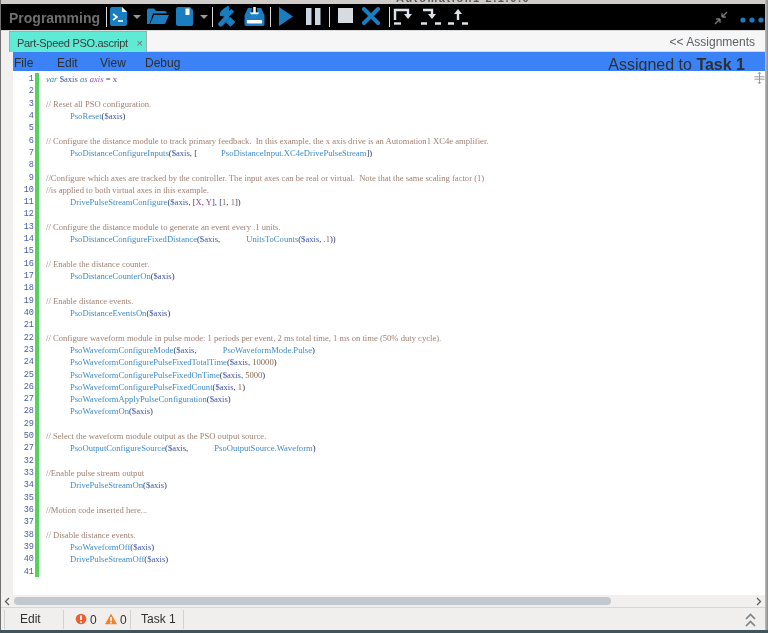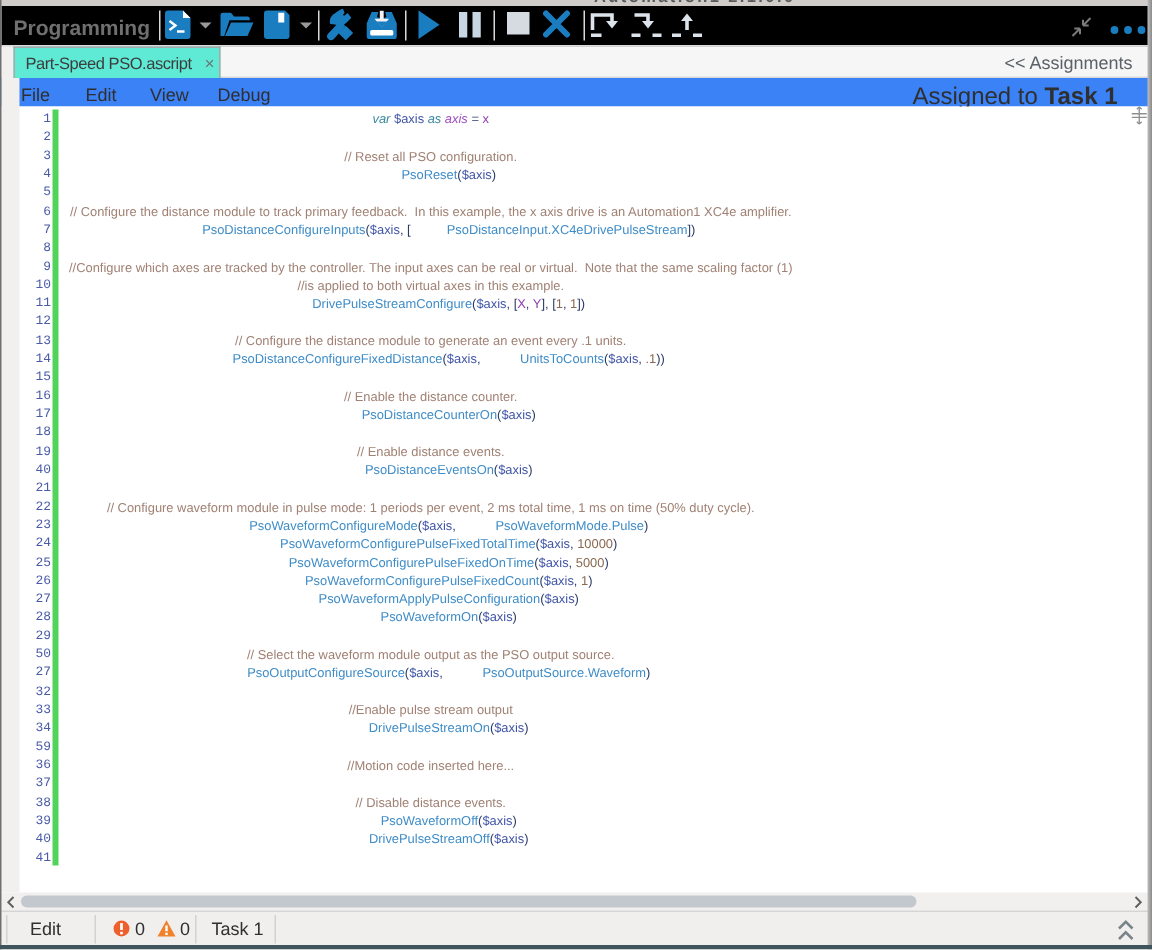--- a/index.html
+++ b/index.html
@@ -24,22 +24,22 @@
 #assign { position:absolute; right:11px; top:4px; font-size:12px; color:#5b6167; }
 
 #menurow { left:1px; top:52px; width:765px; height:19px; background:#3b82f6; }
 #menurow .m { position:absolute; top:4px; font-size:12px; color:#2f2f2f; }
 #menurow .r { position:absolute; right:21px; top:4px; font-size:16px; color:#2f2f2f; }
 
 #editor { left:13px; top:71px; width:752px; height:524px; background:#ffffff; overflow:hidden; }
 #gutter { position:absolute; left:0px; top:2px; width:21px; text-align:right;
   font-family:"Liberation Mono", monospace; font-size:8.6px; line-height:12.32px; color:#4a5ca8; }
 #greenbar { position:absolute; left:22px; top:1.5px; width:4px; height:504px; background:#52d35b; }
-#code { position:absolute; left:33px; top:2px; font-family:Liberation Sans, sans-serif;
-  font-size:8.6px; line-height:12.32px; color:#2a3a66; white-space:pre;text-align:center; }
+#code { position:absolute; left:33px; top:2px; font-family:Liberation Serif, serif;
+  font-size:8.6px; line-height:12.32px; color:#2a3a66; white-space:pre; }
 .ln { height:12.32px; }
 .k { color:#3e8a9e; font-style:italic; }
 .t { color:#a04fc0; font-style:italic; }
 .a { color:#8f3fb0; }
 .v { color:#4156a8; }
 .f { color:#3f8cc7;padding-left:24px; }
 .p { color:#2a3a66; }
 .n { color:#8a6a52; }
 .c { color:#a08174; }
 
@@ -186,21 +186,21 @@
       <div class="ln">25</div>
       <div class="ln">26</div>
       <div class="ln">27</div>
       <div class="ln">28</div>
       <div class="ln">29</div>
       <div class="ln">50</div>
       <div class="ln">27</div>
       <div class="ln">32</div>
       <div class="ln">33</div>
       <div class="ln">34</div>
-      <div class="ln">59</div>
+      <div class="ln">35</div>
       <div class="ln">36</div>
       <div class="ln">37</div>
       <div class="ln">38</div>
       <div class="ln">39</div>
       <div class="ln">40</div>
       <div class="ln">41</div>
     </div>
   <div id="greenbar"></div>
   <div id="code"><div class="ln"><span class="k">var</span> <span class="v">$axis</span> <span class="k">as</span> <span class="t">axis</span> <span class="p">=</span> <span class="a">x</span></div><div class="ln">&nbsp;</div><div class="ln"><span class="c">// Reset all PSO configuration.</span></div><div class="ln"><span class="f">PsoReset</span><span class="p">(</span><span class="v">$axis</span><span class="p">)</span></div><div class="ln">&nbsp;</div><div class="ln"><span class="c">// Configure the distance module to track primary feedback.  In this example, the x axis drive is an Automation1 XC4e amplifier.</span></div><div class="ln"><span class="f">PsoDistanceConfigureInputs</span><span class="p">(</span><span class="v">$axis</span><span class="p">, [</span><span class="f">PsoDistanceInput.XC4eDrivePulseStream</span><span class="p">])</span></div><div class="ln">&nbsp;</div><div class="ln"><span class="c">//Configure which axes are tracked by the controller. The input axes can be real or virtual.  Note that the same scaling factor (1)</span></div><div class="ln"><span class="c">//is applied to both virtual axes in this example.</span></div><div class="ln"><span class="f">DrivePulseStreamConfigure</span><span class="p">(</span><span class="v">$axis</span><span class="p">, [</span><span class="a">X</span><span class="p">, </span><span class="a">Y</span><span class="p">], [</span><span class="n">1</span><span class="p">, </span><span class="n">1</span><span class="p">])</span></div><div class="ln">&nbsp;</div><div class="ln"><span class="c">// Configure the distance module to generate an event every .1 units.</span></div><div class="ln"><span class="f">PsoDistanceConfigureFixedDistance</span><span class="p">(</span><span class="v">$axis</span><span class="p">, </span><span class="f">UnitsToCounts</span><span class="p">(</span><span class="v">$axis</span><span class="p">, </span><span class="n">.1</span><span class="p">))</span></div><div class="ln">&nbsp;</div><div class="ln"><span class="c">// Enable the distance counter.</span></div><div class="ln"><span class="f">PsoDistanceCounterOn</span><span class="p">(</span><span class="v">$axis</span><span class="p">)</span></div><div class="ln">&nbsp;</div><div class="ln"><span class="c">// Enable distance events.</span></div><div class="ln"><span class="f">PsoDistanceEventsOn</span><span class="p">(</span><span class="v">$axis</span><span class="p">)</span></div><div class="ln">&nbsp;</div><div class="ln"><span class="c">// Configure waveform module in pulse mode: 1 periods per event, 2 ms total time, 1 ms on time (50% duty cycle).</span></div><div class="ln"><span class="f">PsoWaveformConfigureMode</span><span class="p">(</span><span class="v">$axis</span><span class="p">, </span><span class="f">PsoWaveformMode.Pulse</span><span class="p">)</span></div><div class="ln"><span class="f">PsoWaveformConfigurePulseFixedTotalTime</span><span class="p">(</span><span class="v">$axis</span><span class="p">, </span><span class="n">10000</span><span class="p">)</span></div><div class="ln"><span class="f">PsoWaveformConfigurePulseFixedOnTime</span><span class="p">(</span><span class="v">$axis</span><span class="p">, </span><span class="n">5000</span><span class="p">)</span></div><div class="ln"><span class="f">PsoWaveformConfigurePulseFixedCount</span><span class="p">(</span><span class="v">$axis</span><span class="p">, </span><span class="n">1</span><span class="p">)</span></div><div class="ln"><span class="f">PsoWaveformApplyPulseConfiguration</span><span class="p">(</span><span class="v">$axis</span><span class="p">)</span></div><div class="ln"><span class="f">PsoWaveformOn</span><span class="p">(</span><span class="v">$axis</span><span class="p">)</span></div><div class="ln">&nbsp;</div><div class="ln"><span class="c">// Select the waveform module output as the PSO output source.</span></div><div class="ln"><span class="f">PsoOutputConfigureSource</span><span class="p">(</span><span class="v">$axis</span><span class="p">, </span><span class="f">PsoOutputSource.Waveform</span><span class="p">)</span></div><div class="ln">&nbsp;</div><div class="ln"><span class="c">//Enable pulse stream output</span></div><div class="ln"><span class="f">DrivePulseStreamOn</span><span class="p">(</span><span class="v">$axis</span><span class="p">)</span></div><div class="ln">&nbsp;</div><div class="ln"><span class="c">//Motion code inserted here...</span></div><div class="ln">&nbsp;</div><div class="ln"><span class="c">// Disable distance events.</span></div><div class="ln"><span class="f">PsoWaveformOff</span><span class="p">(</span><span class="v">$axis</span><span class="p">)</span></div><div class="ln"><span class="f">DrivePulseStreamOff</span><span class="p">(</span><span class="v">$axis</span><span class="p">)</span></div><div class="ln">&nbsp;</div></div>
 </div>

